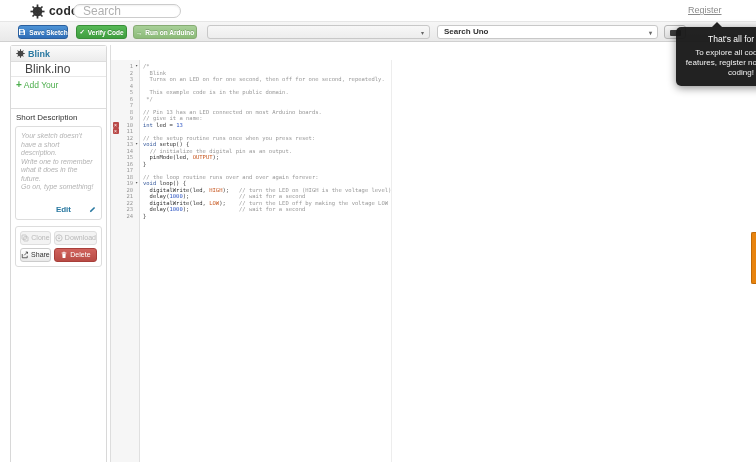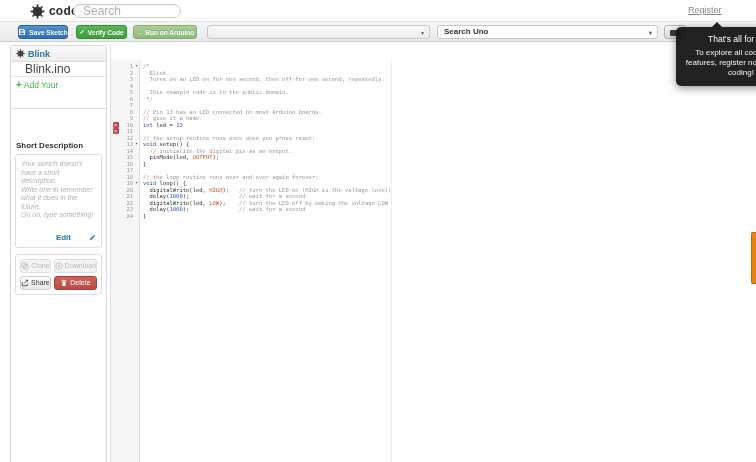--- a/index.html
+++ b/index.html
@@ -56,21 +56,21 @@
              border:1px solid #d8d8d8; border-bottom:none; border-radius:3px 3px 0 0; z-index:1; }
   .side-header { height:16px; background:linear-gradient(#fbfbfb,#ececec); border-bottom:1px solid #ddd;
                  display:flex; align-items:center; gap:3px; padding:0 5px; cursor:pointer; }
   .side-header .pname { color:#2a79a1; font-size:9px; font-weight:bold; }
   .file-row { height:15px; line-height:15px; padding-left:14px; border-bottom:1px solid #e8e8e8;
               color:#444; font-size:12px; cursor:pointer; }
   .addfile { height:15px; display:flex; align-items:center; gap:2px; padding-left:5px;
              color:#4cae4c; font-size:8.5px; cursor:pointer; }
   .addfile .plus { font-weight:bold; font-size:10px; }
   .files-spacer { height:17px; border-bottom:1px solid #ddd; }
-  .sd-label { padding:4px 5px 2px; font-weight:bold; font-size:8px; color:#333;margin-top:28px; }
+  .sd-label { padding:4px 5px 2px; font-weight:normal; font-size:8px; color:#333; }
   .desc-box { margin:2px 4px 0; border:1px solid #ddd; border-radius:3px; padding:5px 5px 3px;
               min-height:58px; }
   .desc-text { font-style:italic; color:#b3b3b3; font-size:7px; line-height:8.5px; white-space:pre-line; }
   .edit-row { text-align:right; margin-top:6px; }
   .edit-link { color:#2a79a1; font-weight:bold; font-size:8px; cursor:pointer; display:inline-flex;
                align-items:center; gap:18px; }
   .btns-box { margin:6px 4px 0; border:1px solid #ddd; border-radius:3px; padding:4px;
               display:grid; grid-template-columns:1fr 1fr; gap:3px; }
   .sbtn { height:14px; border-radius:3px; font-size:7px; display:flex; align-items:center;
           justify-content:center; gap:2px; border:1px solid #ccc; cursor:pointer; white-space:nowrap; }

